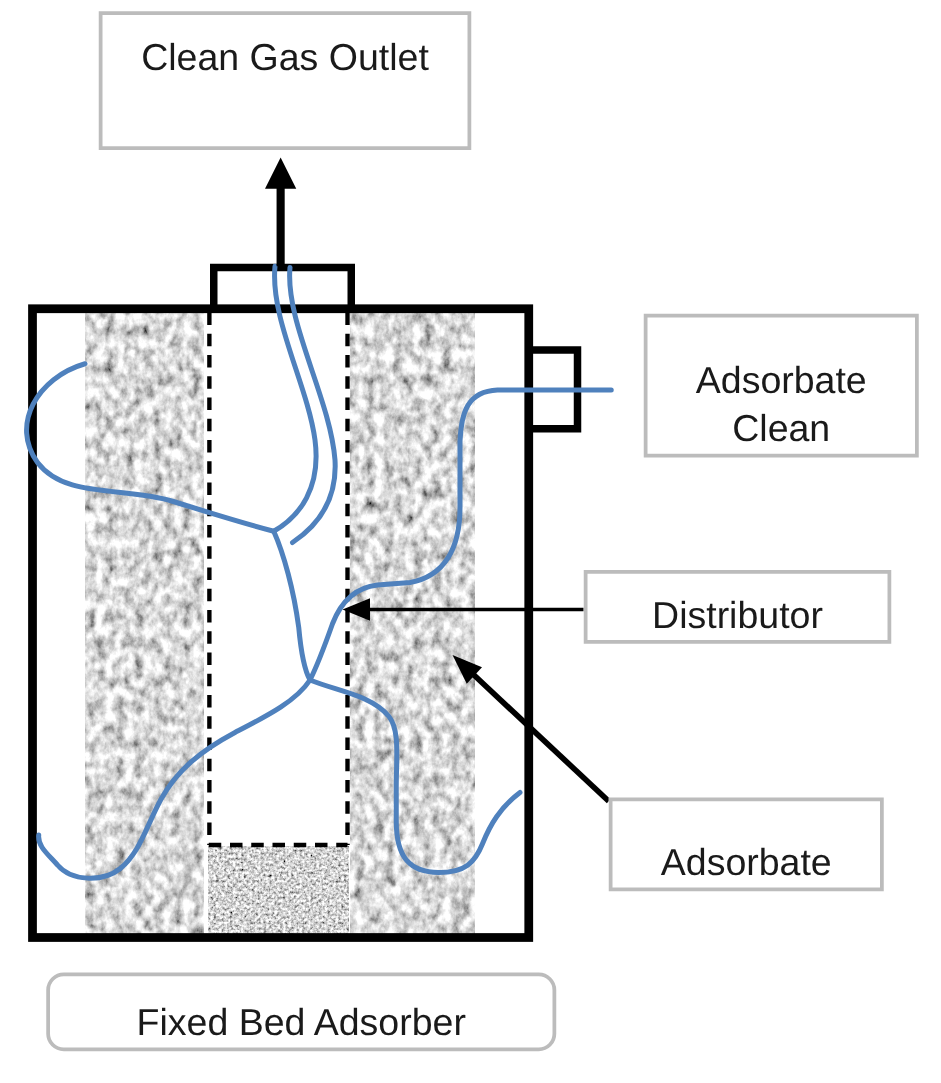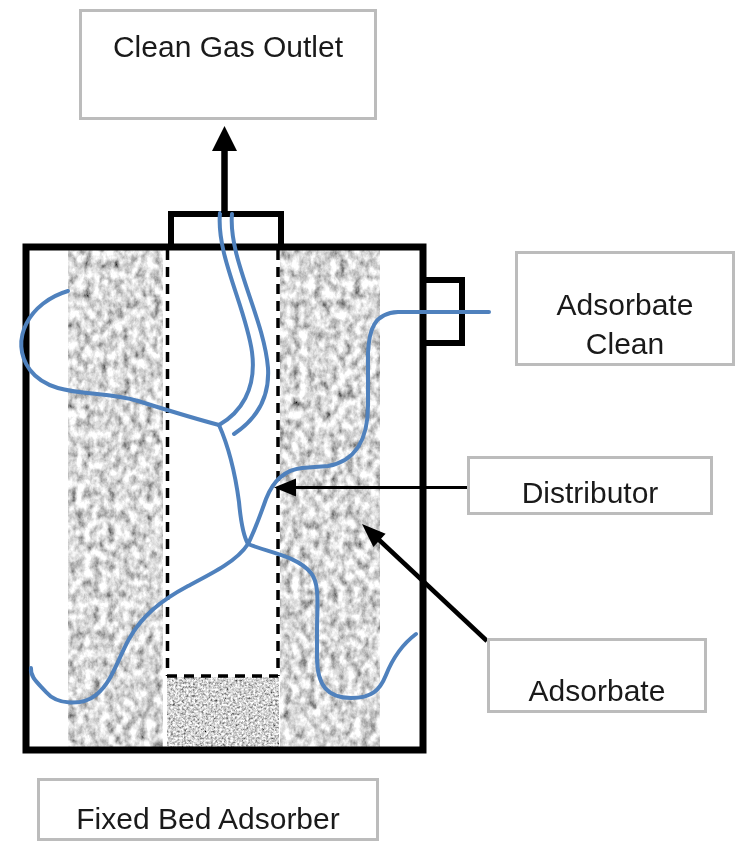--- a/index.html
+++ b/index.html
@@ -36,21 +36,21 @@
     align-items: center;
     justify-content: flex-end;
   }
   .label-box.top-align {
     padding-top: 15px;
   }
   #clean-gas-box   { left: 79px;  top: 9px;   width: 298px; height: 111px; }
   #adsorbate-box   { left: 515px; top: 251px; width: 220px; height: 115px; }
   #distributor-box { left: 467px; top: 456px; width: 246px; height: 59px;  }
   #adsorbent-box   { left: 487px; top: 638px; width: 220px; height: 75px;  }
-  #fixedbed-box    { left: 37px;  top: 778px; width: 342px; height: 63px;  }
+  #fixedbed-box    { left: 37px;  top: 778px; width: 408px; height: 63px; border-radius: 14px;  }
 </style>
 </head>
 <body>
 
 <div id="stage">
 
   <svg id="schematic-svg" width="753" height="866" viewBox="0 0 753 866">
     <defs>
       <filter id="bandTex" x="0" y="0" width="100%" height="100%">
         <feTurbulence type="fractalNoise" baseFrequency="0.13 0.10" numOctaves="4" seed="7"></feTurbulence>

